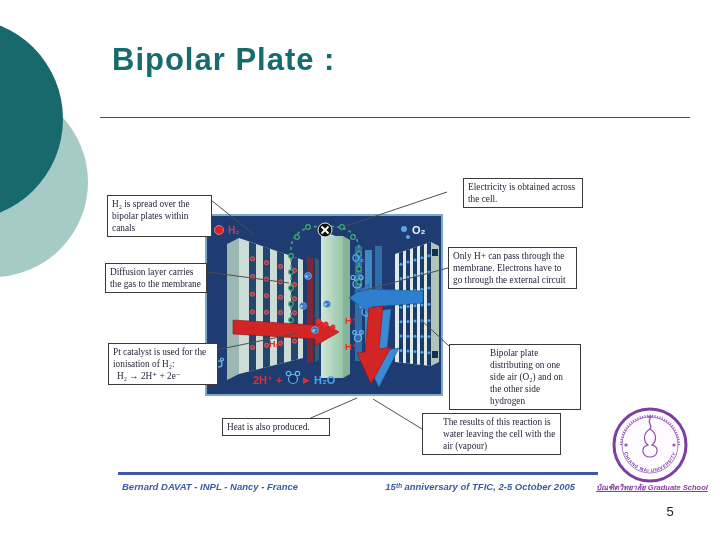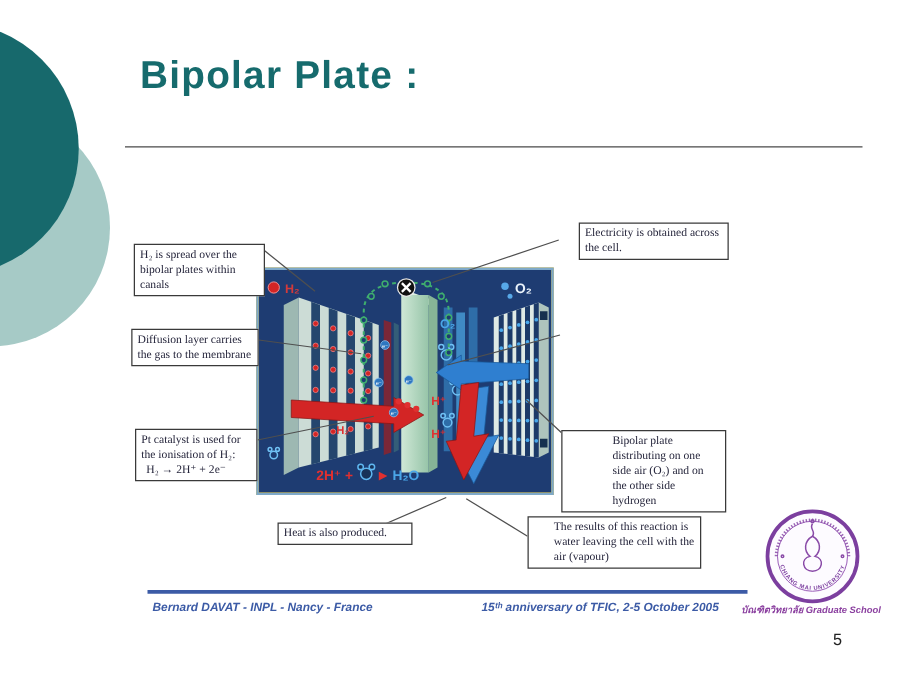--- a/index.html
+++ b/index.html
@@ -29,22 +29,22 @@
          border:2px solid #7ea9c9;z-index:2;background:#eab308;}
   .dlabel{font-family:"Liberation Sans","DejaVu Sans",sans-serif;font-weight:bold;}
   
   .footer-line{position:absolute;left:118px;top:472px;width:480px;height:3px;background:#3c5ba6;z-index:2;}
   .footer-text{position:absolute;top:481px;font-size:9.5px;font-weight:bold;font-style:italic;
          color:#3c5ba6;z-index:2;}
   .footer-author{left:122px;}
   .footer-event{left:340px;width:235px;text-align:right;}
   
   .seal{position:absolute;left:610px;top:405px;z-index:2;}
-  .seal-caption{position:absolute;left:593px;top:481px;width:118px;text-align:left;font-size:7.5px;
-         font-weight:bold;font-style:italic;color:#8a3f9f;z-index:2;}
+  .seal-caption{position:absolute;left:593px;top:481px;width:118px;text-align:center;font-size:7.5px;
+         font-weight:bold;font-style:italic;color:#8a3f9f;z-index:2;text-decoration:underline;}
   .page-number{position:absolute;left:660px;top:504px;width:20px;text-align:center;font-size:13px;
          color:#222222;z-index:2;}
 </style>
 </head>
 <body>
 
 <div class="slide">
 
   <div class="circle circle-light"></div>
   <div class="circle circle-dark"></div>
@@ -65,21 +65,24 @@
 
   <div class="callout" style="left:107px;top:195px;width:105px;">
     <span>H₂ is spread over the bipolar plates within canals</span>
   </div>
   <div class="callout" style="left:447px;top:178px;width:120px;margin-left:16px;">
     <span>Electricity is obtained across the cell.</span>
   </div>
   <div class="callout" style="left:105px;top:263px;width:102px;">
     <span>Diffusion layer carries the gas to the membrane</span>
   </div>
-  <div class="callout" style="left:108px;top:343px;width:98px;">
+  <div class="callout" style="left:448px;top:247px;width:129px;">
+    <span>Only H+ can pass through the membrane. Electrons have to go through the external circuit</span>
+  </div>
+  <div class="callout" style="left:108px;top:343px;width:110px;">
     <span>Pt catalyst is used for the ionisation of H₂:</span>
     <span class="eq">H₂ → 2H⁺ + 2e⁻</span>
   </div>
   <div class="callout" style="left:449px;top:344px;width:132px;padding-left:40px;">
     <span>Bipolar plate distributing on one side air (O₂) and on the other side hydrogen</span>
   </div>
   <div class="callout" style="left:182px;top:418px;width:108px;white-space:nowrap;margin-left:40px;">
     <span>Heat is also produced.</span>
   </div>
   <div class="callout" style="left:422px;top:413px;width:139px;padding-left:20px;">

